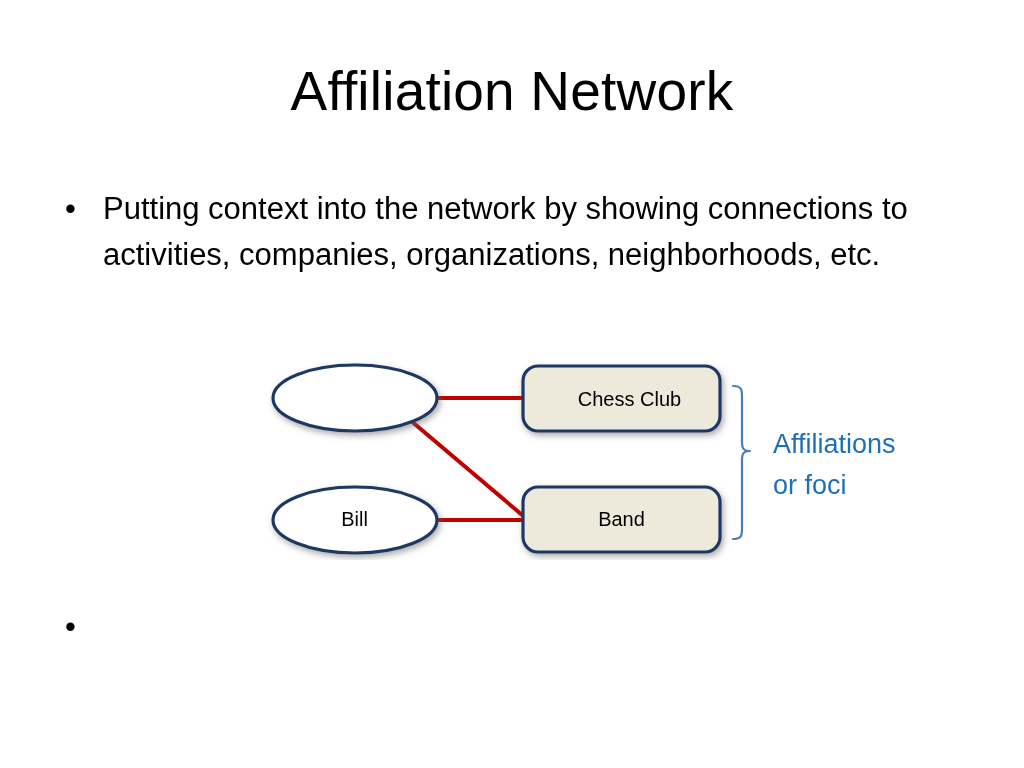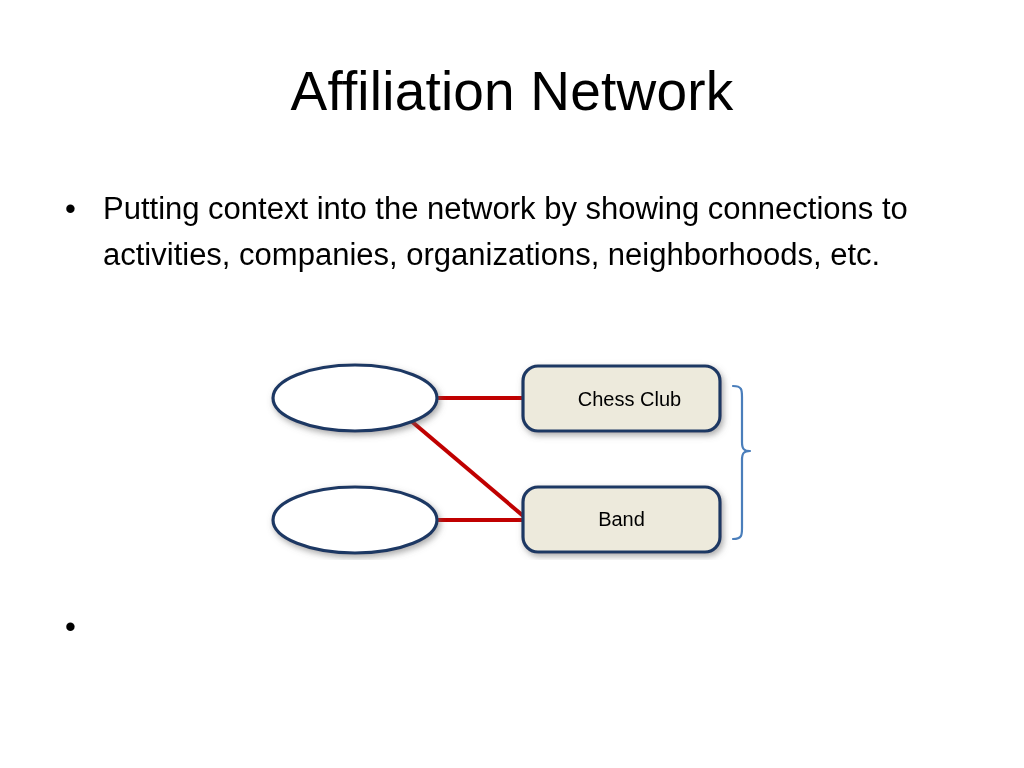--- a/index.html
+++ b/index.html
@@ -151,24 +151,27 @@
 
       <path d="M 483 36
                C 492 36, 492 40, 492 47
                L 492 92
                C 492 99, 494 101, 500 101
                C 494 101, 492 103, 492 110
                L 492 178
                C 492 185, 492 189, 483 189" fill="none" stroke="#4A7EBB" stroke-width="2.2" stroke-linecap="round" stroke-linejoin="round"></path>
     </svg>
 
+    <div class="node-label" id="label-bill">Bill</div>
     <div class="node-label" id="label-chess">Chess Club</div>
     <div class="node-label" id="label-band">Band</div>
   </div>
 
+  <div class="annotation-text">Affiliations
+or foci</div>
 
   <div class="bullet-block" id="bullet-bipartite">
     <div class="bullet-row">
       <span class="bullet-dot">•</span>
     </div>
   </div>
 
 </div>
 
 </body></html>

